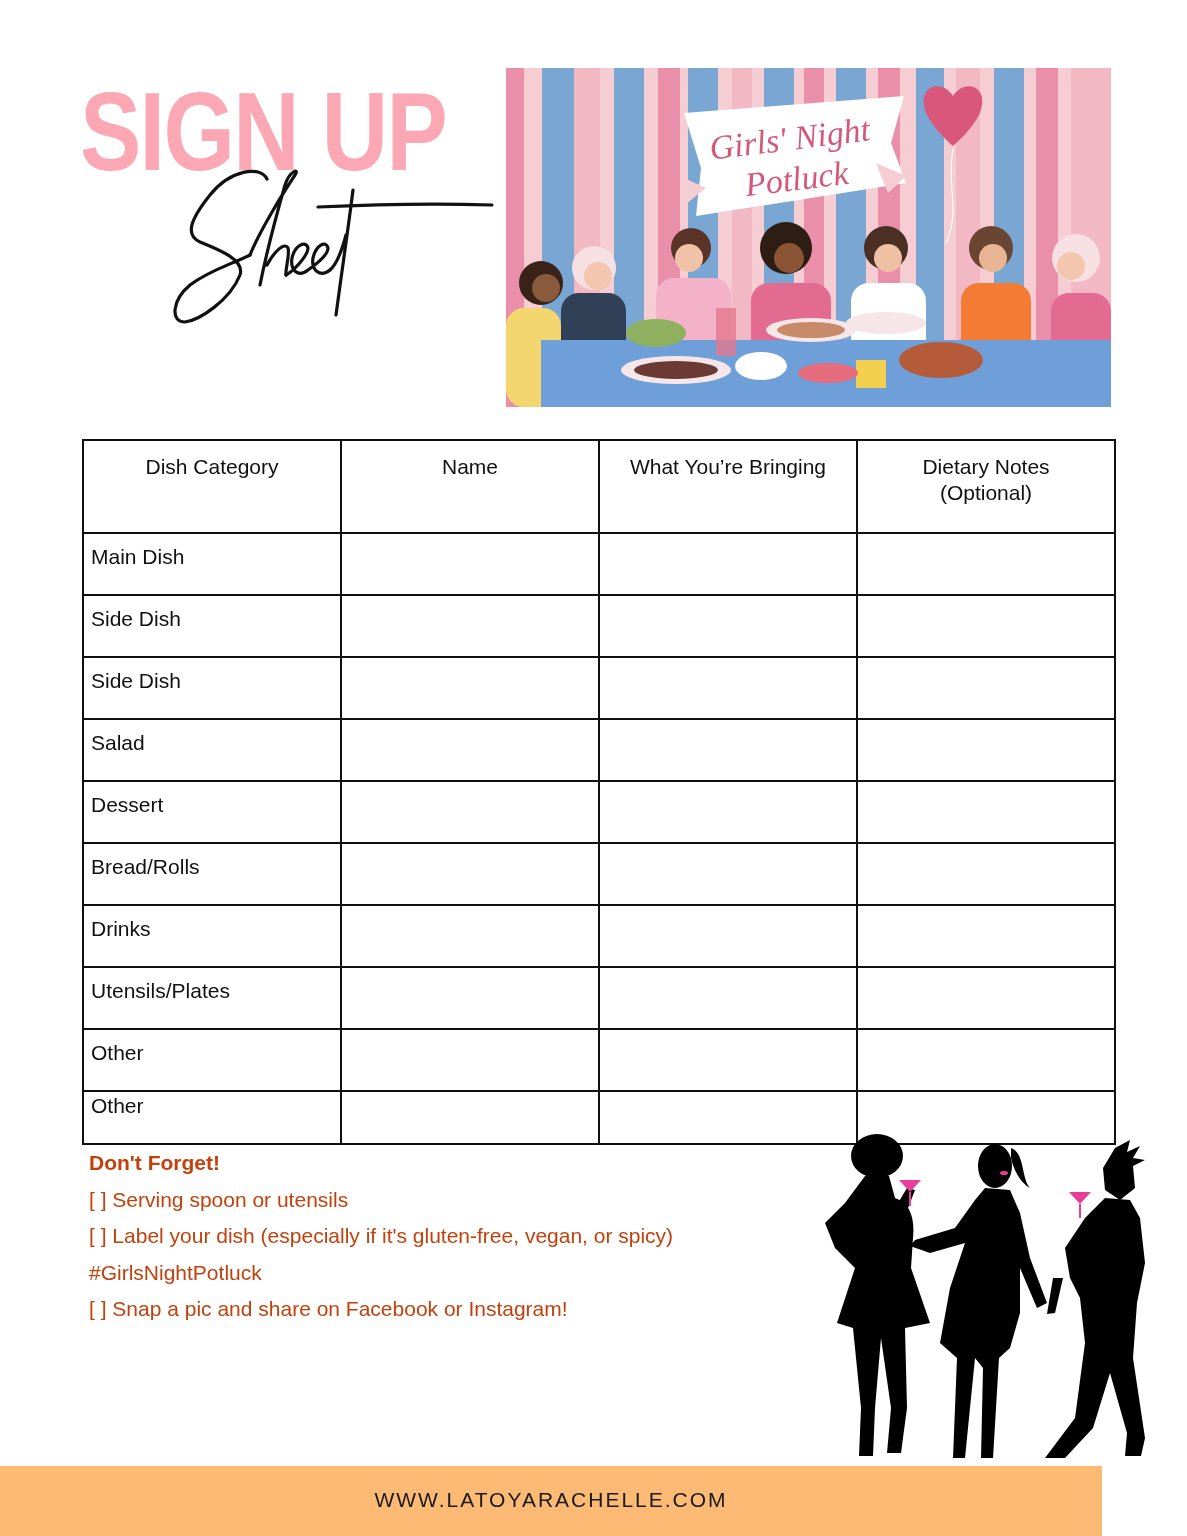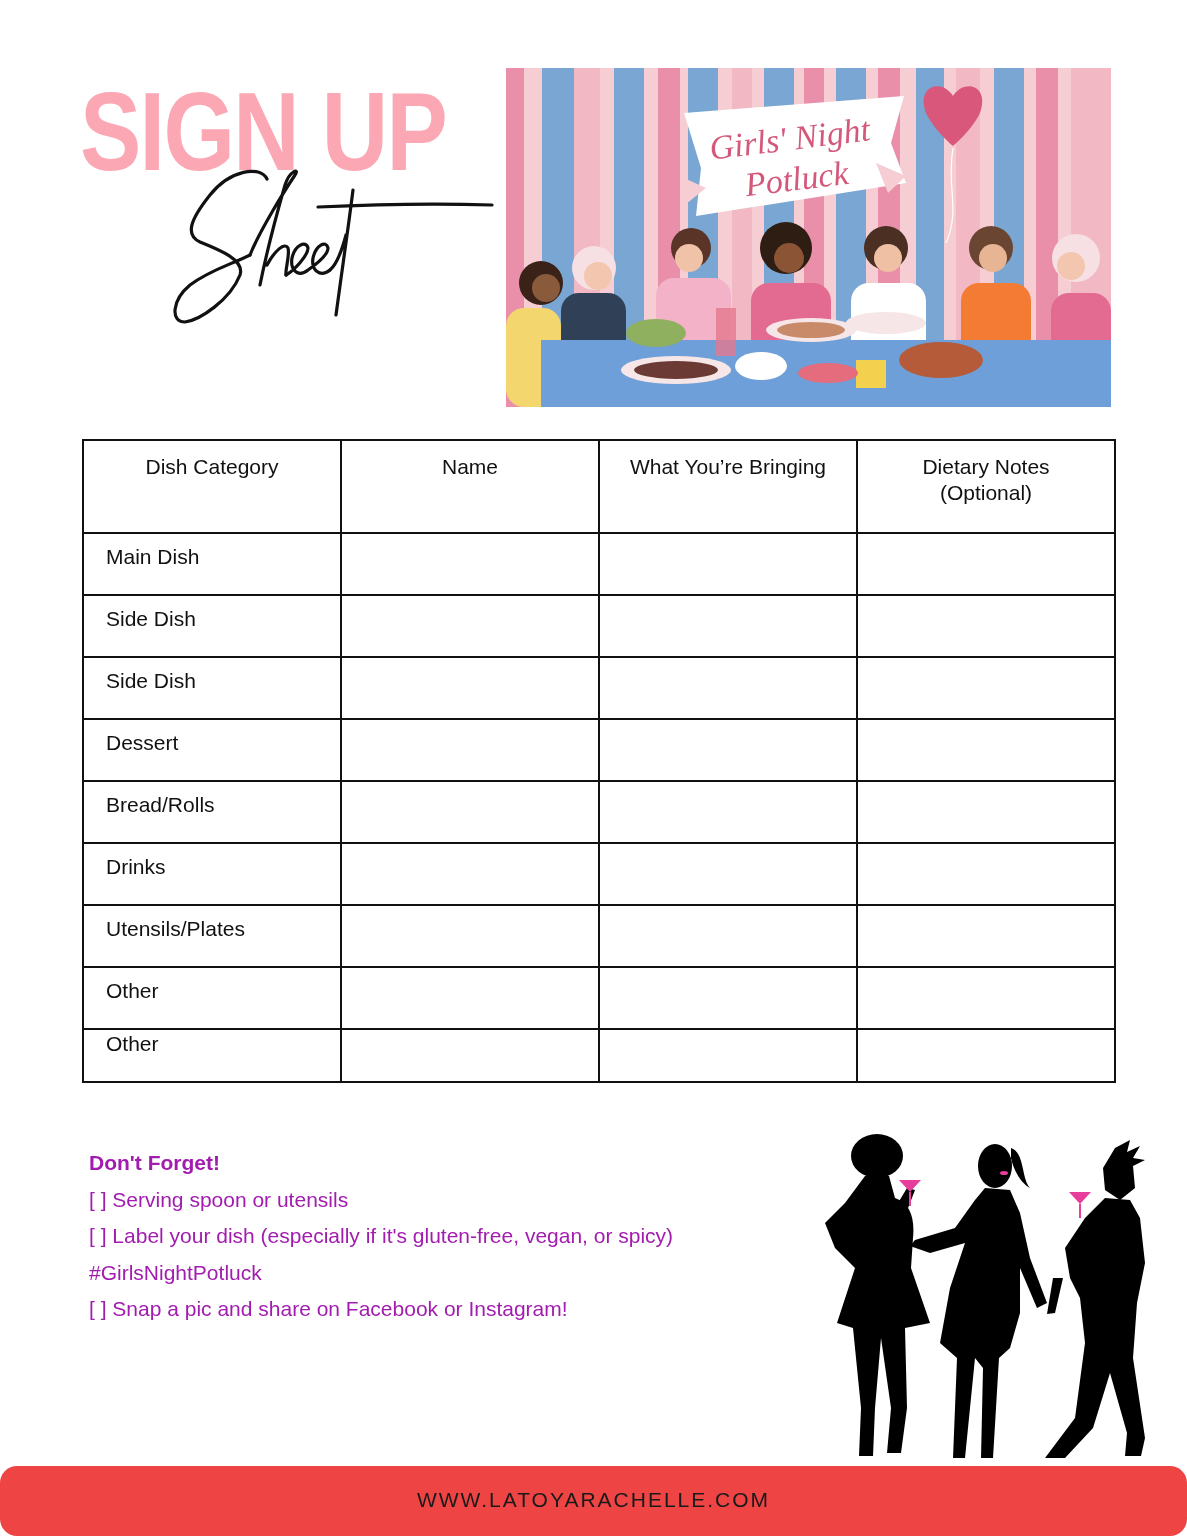--- a/index.html
+++ b/index.html
@@ -15,32 +15,32 @@
 
   
   .hero { position:absolute; left:506px; top:68px; width:605px; height:339px; overflow:hidden;
           background:#f3c2c9; }
   .hero svg { display:block; }
 
   
   .signup-table { position:absolute; left:82px; top:439px; width:1032px; border-collapse:collapse; table-layout:fixed; }
   .signup-table th, .signup-table td { border:2px solid #111; font-size:21px; color:#111; }
   .signup-table th { height:78px; font-weight:normal; vertical-align:top; padding:13px 6px 0; text-align:center; line-height:1.22; }
-  .signup-table td { height:49px; vertical-align:top; padding:11px 22px 0; text-align:left; line-height:1.1; }
+  .signup-table td { height:49px; vertical-align:top; padding:11px 7px 0; text-align:left; line-height:1.1; }
   .signup-table td.cell-blank { padding:0; }
 
   
-  .reminders { position:absolute; left:89px; top:1145px; width:700px; font-size:21px; line-height:36.5px; color:#a21caf; }
+  .reminders { position:absolute; left:89px; top:1145px; width:700px; font-size:21px; line-height:36.5px; color:#c2410c; }
   .reminders .rem-title { font-weight:bold; }
 
   
   .silhouettes { position:absolute; left:815px; top:1128px; width:350px; height:338px; }
 
   
-  .footer { position:absolute; left:0; top:1466px; width:1187px; height:70px; background:#ef4444;border-radius:17px; }
+  .footer { position:absolute; left:0; top:1466px; width:1102px; height:70px; background:#fdba74; }
   .footer-url { position:absolute; left:0; right:0; top:22px; text-align:center; font-size:21px; letter-spacing:2px; color:#1a1a1a; }
 </style>
 </head>
 <body>
 
 <div class="title-wrap">
   <div class="title-signup">SIGN UP</div>
   <svg class="title-sheet" viewBox="0 0 420 270" width="420" height="270">
 
     <g fill="none" stroke="#111" stroke-width="3.2" stroke-linecap="round" stroke-linejoin="round">
@@ -165,20 +165,26 @@
       <td class="cell-blank"></td>
       <td class="cell-blank"></td>
     </tr>
     <tr>
       <td>Side Dish</td>
       <td class="cell-blank"></td>
       <td class="cell-blank"></td>
       <td class="cell-blank"></td>
     </tr>
     <tr>
+      <td>Salad</td>
+      <td class="cell-blank"></td>
+      <td class="cell-blank"></td>
+      <td class="cell-blank"></td>
+    </tr>
+    <tr>
       <td>Dessert</td>
       <td class="cell-blank"></td>
       <td class="cell-blank"></td>
       <td class="cell-blank"></td>
     </tr>
     <tr>
       <td>Bread/Rolls</td>
       <td class="cell-blank"></td>
       <td class="cell-blank"></td>
       <td class="cell-blank"></td>

